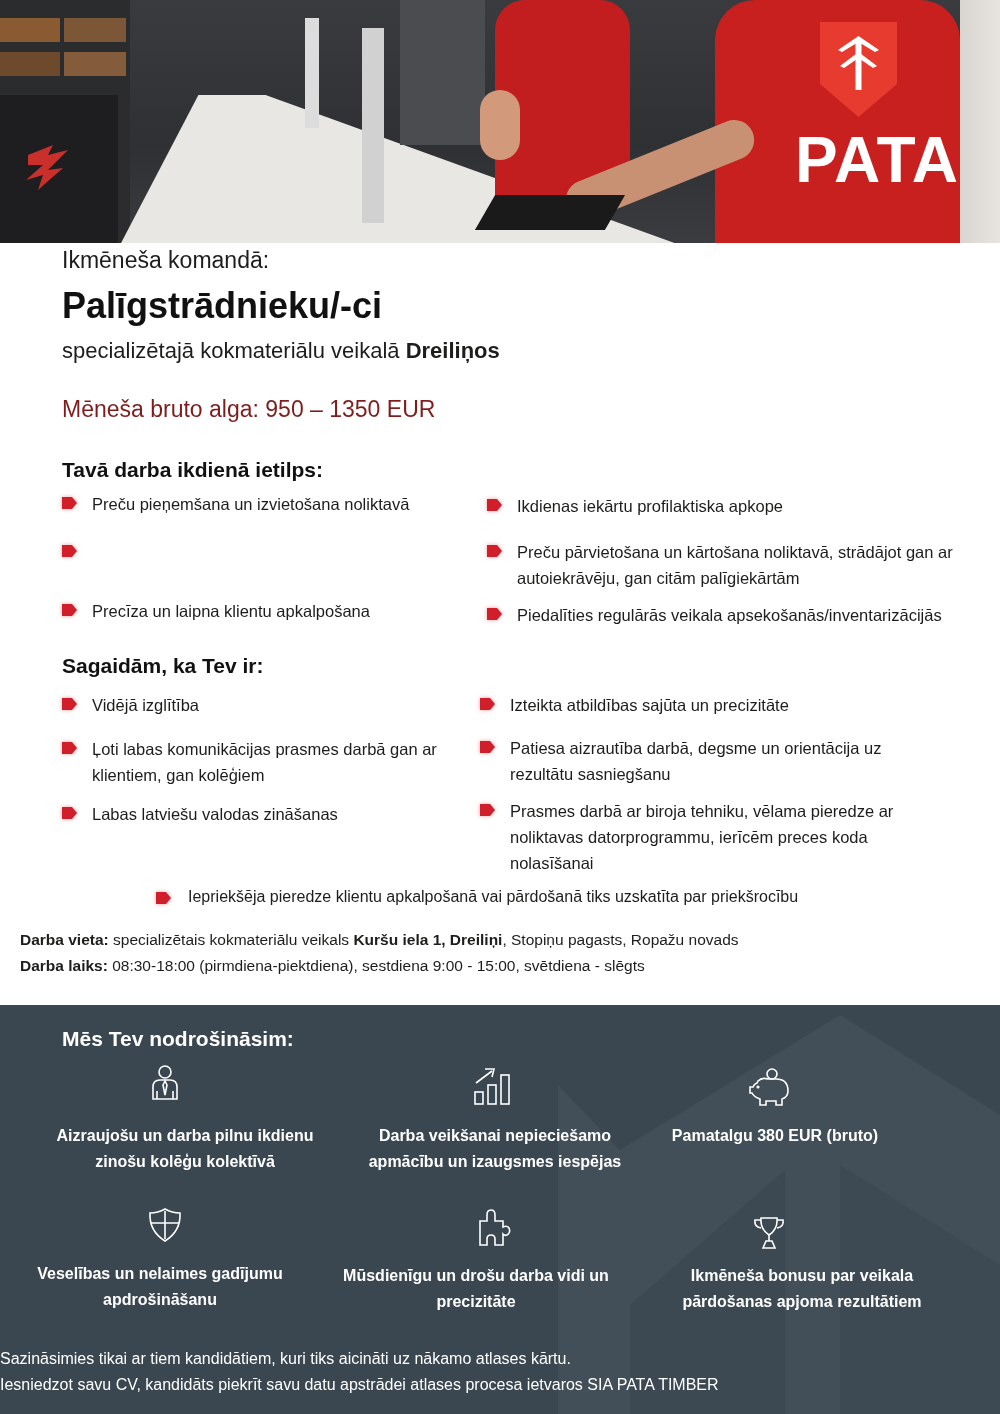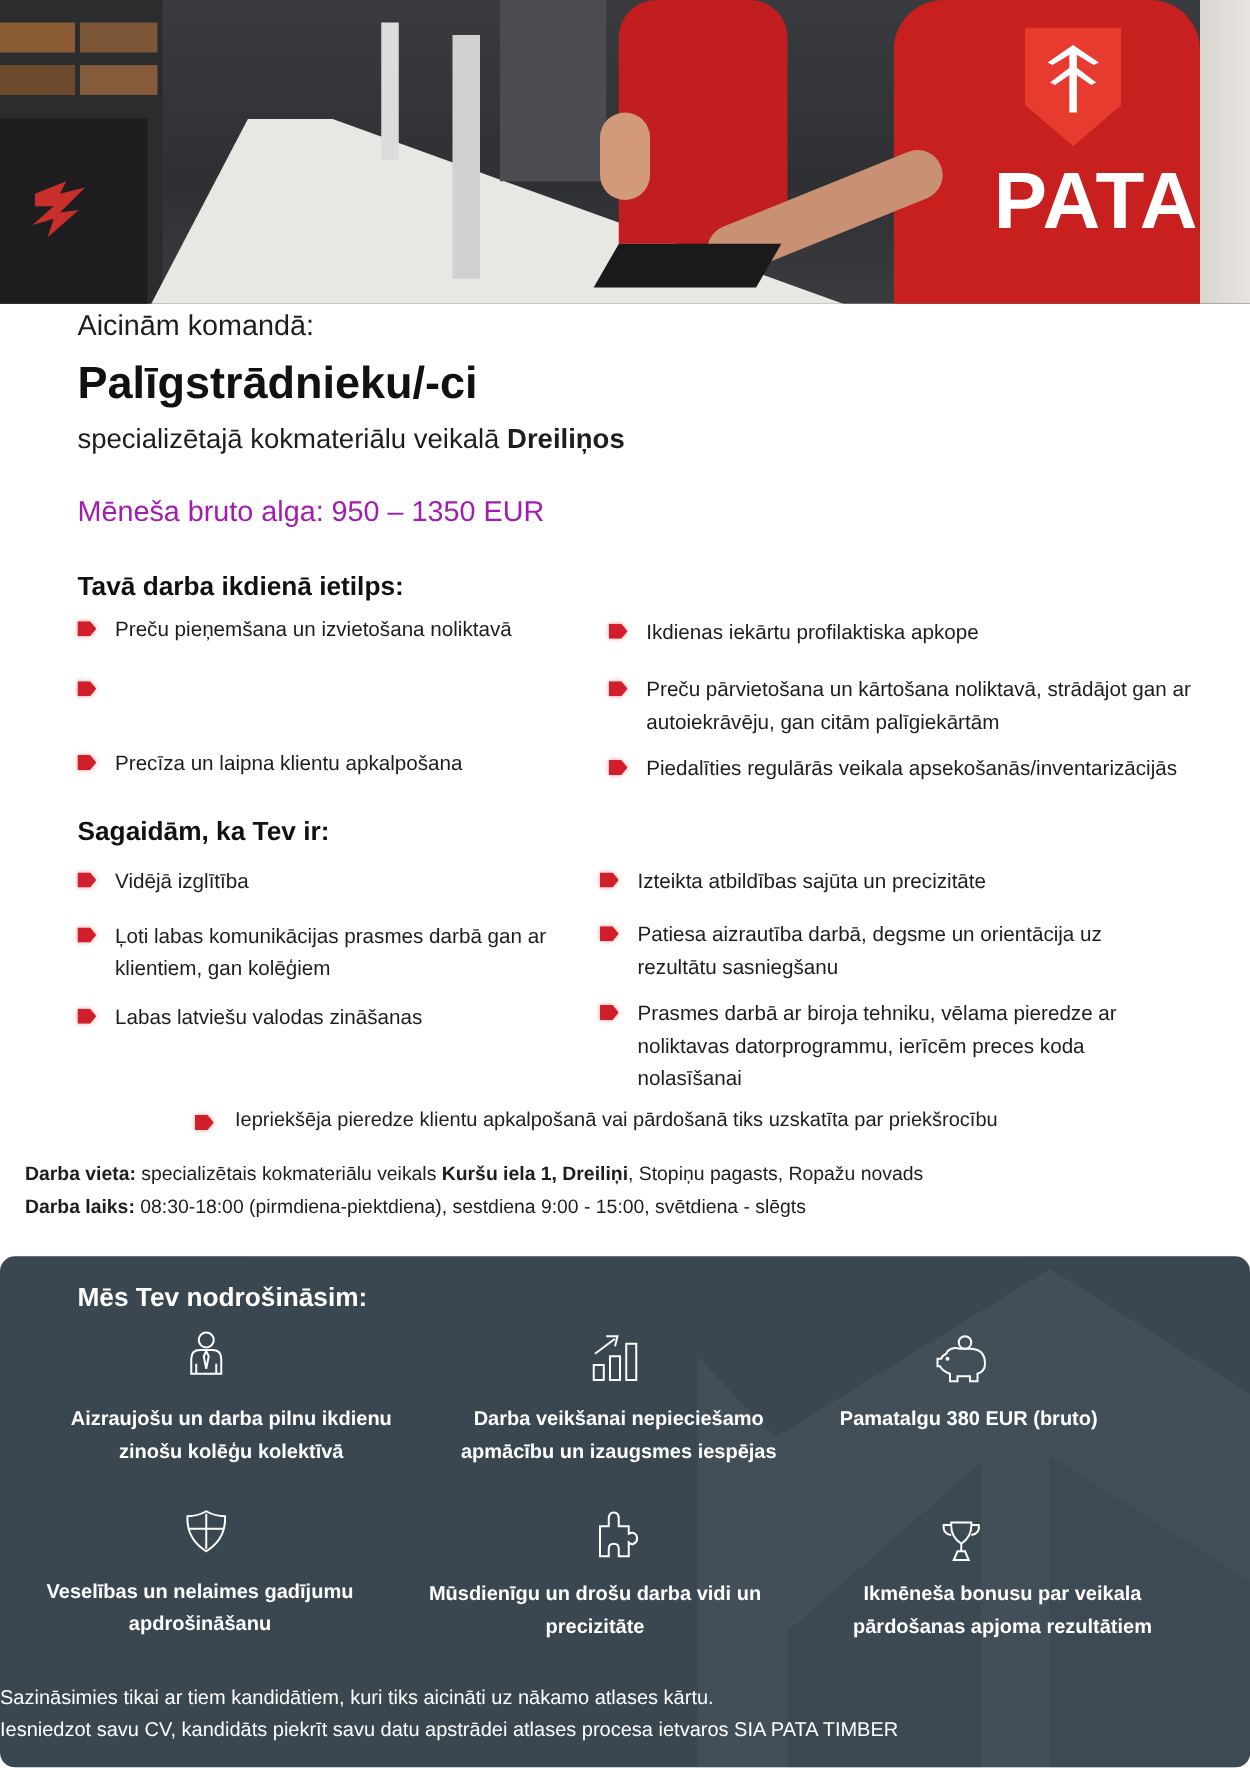--- a/index.html
+++ b/index.html
@@ -26,32 +26,32 @@
   .hero .arm2 { position:absolute; left:560px; top:150px; width:200px; height:40px; background:#c99173; border-radius:20px; transform:rotate(-22deg); }
   .hero .keyboard { position:absolute; left:485px; top:195px; width:130px; height:35px; background:#1a1a1a; transform:skewX(-30deg); }
   .hero .logo-shield { position:absolute; left:820px; top:22px; width:77px; height:95px; }
   .hero .logo-text { position:absolute; left:755px; top:128px; font-family:"Liberation Sans", sans-serif; font-weight:700; font-size:64px; letter-spacing:1px; color:#ffffff; line-height:1;margin-left:40px; }
 
   
   .intro-label { position:absolute; left:62px; top:247px; font-size:23px; color:#1d1d1b; }
   .job-title { position:absolute; left:62px; top:285px; font-size:36px; font-weight:700; color:#111; }
   .subtitle { position:absolute; left:62px; top:338px; font-size:22px; color:#1d1d1b; }
   .subtitle b { font-weight:700; }
-  .salary { position:absolute; left:62px; top:396px; font-size:23px; color:#a21caf; }
+  .salary { position:absolute; left:62px; top:396px; font-size:23px; color:#7f1d1d; }
 
   h2.sec { position:absolute; margin:0; font-size:21px; font-weight:700; color:#111; }
   .bul { position:absolute; font-size:16.5px; line-height:26px; color:#1d1d1b; padding-left:30px; }
   .bul .marker { position:absolute; left:0; top:6px; width:15px; height:12px; }
   .bul .marker svg { display:block; filter: drop-shadow(0 0 2px rgba(220,40,50,0.45)); }
 
   .info-line { position:absolute; left:20px; font-size:15.5px; color:#1d1d1b; }
   .info-line b { font-weight:700; }
 
   
-  .benefits { position:absolute; left:0; top:1005px; width:1000px; height:409px; background:#3a4650; overflow:hidden;border-radius:12px; }
+  .benefits { position:absolute; left:0; top:1005px; width:1000px; height:409px; background:#3a4650; overflow:hidden; }
   .benefits .deco { position:absolute; }
   .benefits h2 { position:absolute; left:62px; top:22px; margin:0; font-size:21px; font-weight:700; color:#ffffff; }
   .ben-icon { position:absolute; width:40px; height:40px; }
   .ben-text { position:absolute; width:300px; text-align:center; font-size:16px; line-height:26px; font-weight:700; color:#ffffff; }
   .foot { position:absolute; left:0; width:1000px; font-size:16px; color:#ffffff; }
 </style>
 </head>
 <body>
 
 <div class="hero">
@@ -76,21 +76,21 @@
   <div class="keyboard"></div>
   <div class="wall-right" style="left:960px;width:40px"></div>
   <svg class="logo-shield" viewBox="0 0 77 95">
     <path d="M0 0 H77 V62 L38.5 95 L0 62 Z" fill="#e63b2e"></path>
     <path d="M38.5 14 L18 28 L22 30 L38.5 20 L55 30 L59 28 Z M38.5 30 L20 44 L24 46 L38.5 36 L53 46 L57 44 Z" fill="#ffffff"></path>
     <rect x="35.5" y="18" width="6" height="50" fill="#ffffff"></rect>
   </svg>
   <div class="logo-text">PATA</div>
 </div>
 
-<div class="intro-label">Aicinām komandā:</div>
+<div class="intro-label">Ikmēneša komandā:</div>
 <div class="job-title">Palīgstrādnieku/-ci</div>
 <div class="subtitle"><span>specializētajā kokmateriālu veikalā </span><b>Dreiliņos</b></div>
 <div class="salary">Mēneša bruto alga: 950 – 1350 EUR</div>
 
 <h2 class="sec" style="left:62px;top:458px">Tavā darba ikdienā ietilps:</h2>
 
 <div class="bul" style="left:62px;top:491px;width:400px">
   <span class="marker">
       <svg width="15" height="12" viewBox="0 0 15 12">
         <path d="M0 0 H10 L15 6 L10 12 H0 Z" fill="#d01f2a"></path>

